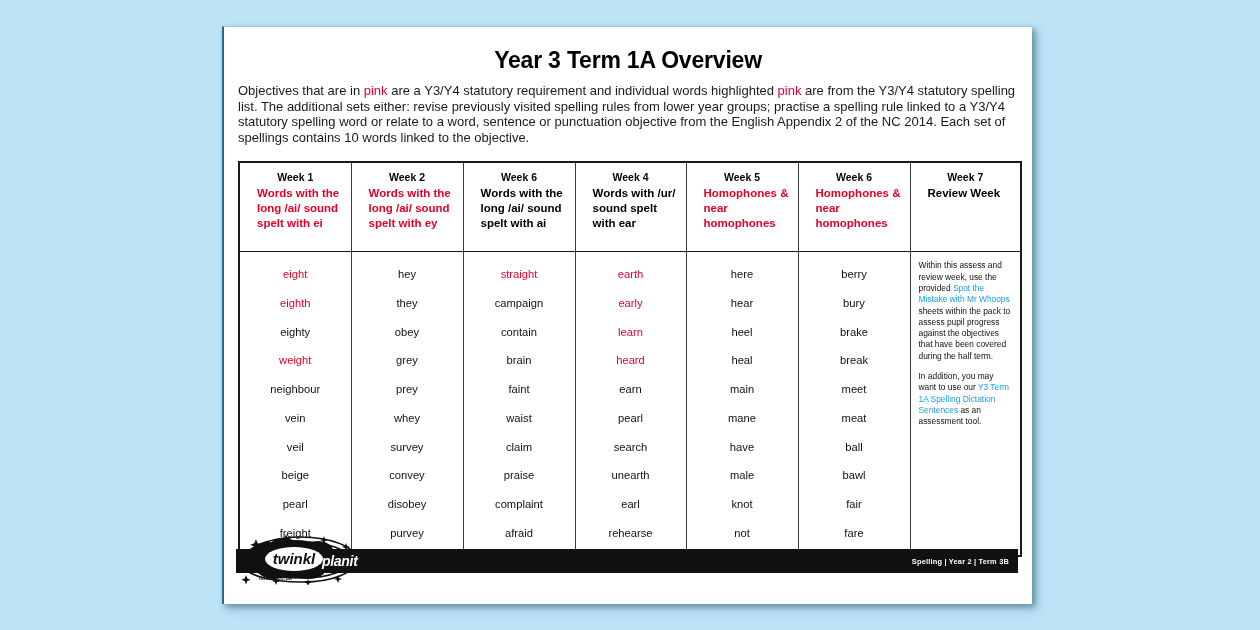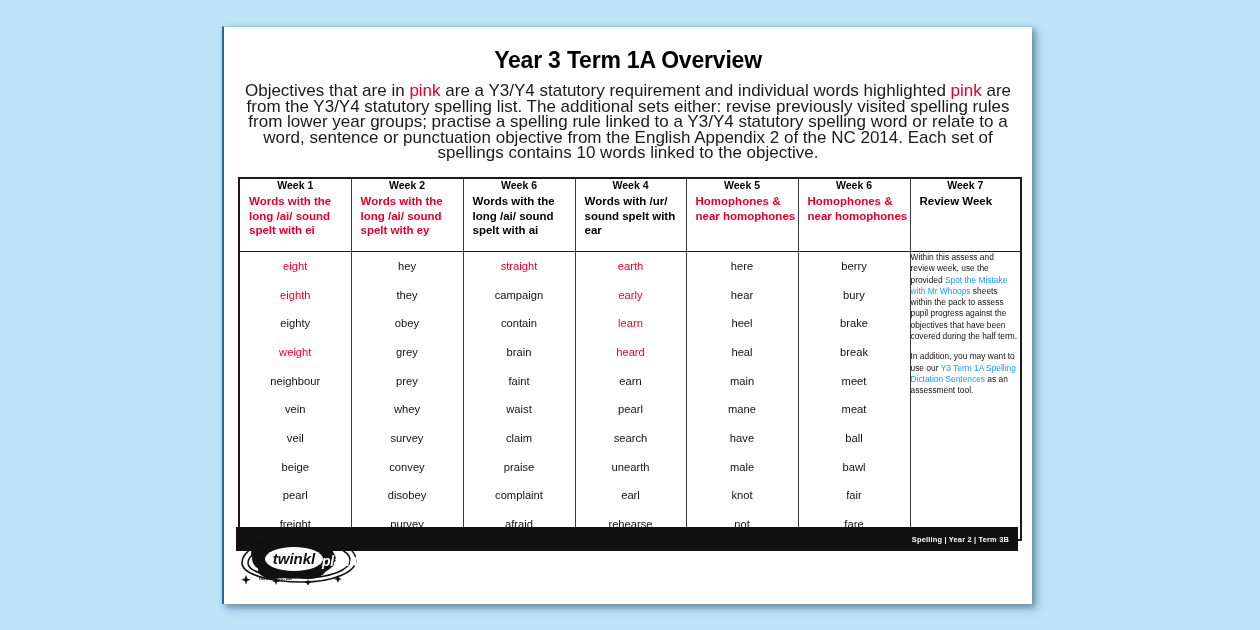--- a/index.html
+++ b/index.html
@@ -44,24 +44,24 @@
     text-align: center;
     font-size: 23px;
     font-weight: bold;
     color: #000000;
     letter-spacing: -0.2px;
     margin: 6px 0 9px 0;
   }
 
   
   .intro {
-    font-size: 17px;
+    font-size: 13px;
     line-height: 15.6px;
     color: #1a1a1a;
-    text-align: center;
+    text-align: left;
     margin: 0 0 16px 0;
   }
   .pink {
     color: #e3002b;
     font-weight: normal;
   }
 
   
   table.overview {
     width: 782px;
@@ -74,21 +74,21 @@
   table.overview col.c3 { width: 112px; }
   table.overview col.c4 { width: 111px; }
   table.overview col.c5 { width: 112px; }
   table.overview col.c6 { width: 112px; }
   table.overview col.c7 { width: 111px; }
 
   table.overview th,
   table.overview td {
     border-left: 1px solid #3a3a3a;
     border-right: 1px solid #3a3a3a;
-    padding: 0;
+    padding: 8px;
     vertical-align: top;
   }
   table.overview th:first-child,
   table.overview td:first-child { border-left: none; }
   table.overview th:last-child,
   table.overview td:last-child { border-right: none; }
 
   thead th {
     height: 72px;
     padding: 5px 7px 0 7px;
@@ -140,21 +140,21 @@
   }
   .review-p:last-child { margin-bottom: 0; }
   .link {
     color: #199ce8;
   }
 
   
   .footer {
     position: absolute;
     left: 236px;
-    top: 527px;
+    top: 549px;
     width: 782px;
     height: 24px;
     background: #111111;
     display: flex;
     align-items: center;
     justify-content: flex-end;
   }
   .footer-text {
     font-size: 7.4px;
     font-weight: bold;

